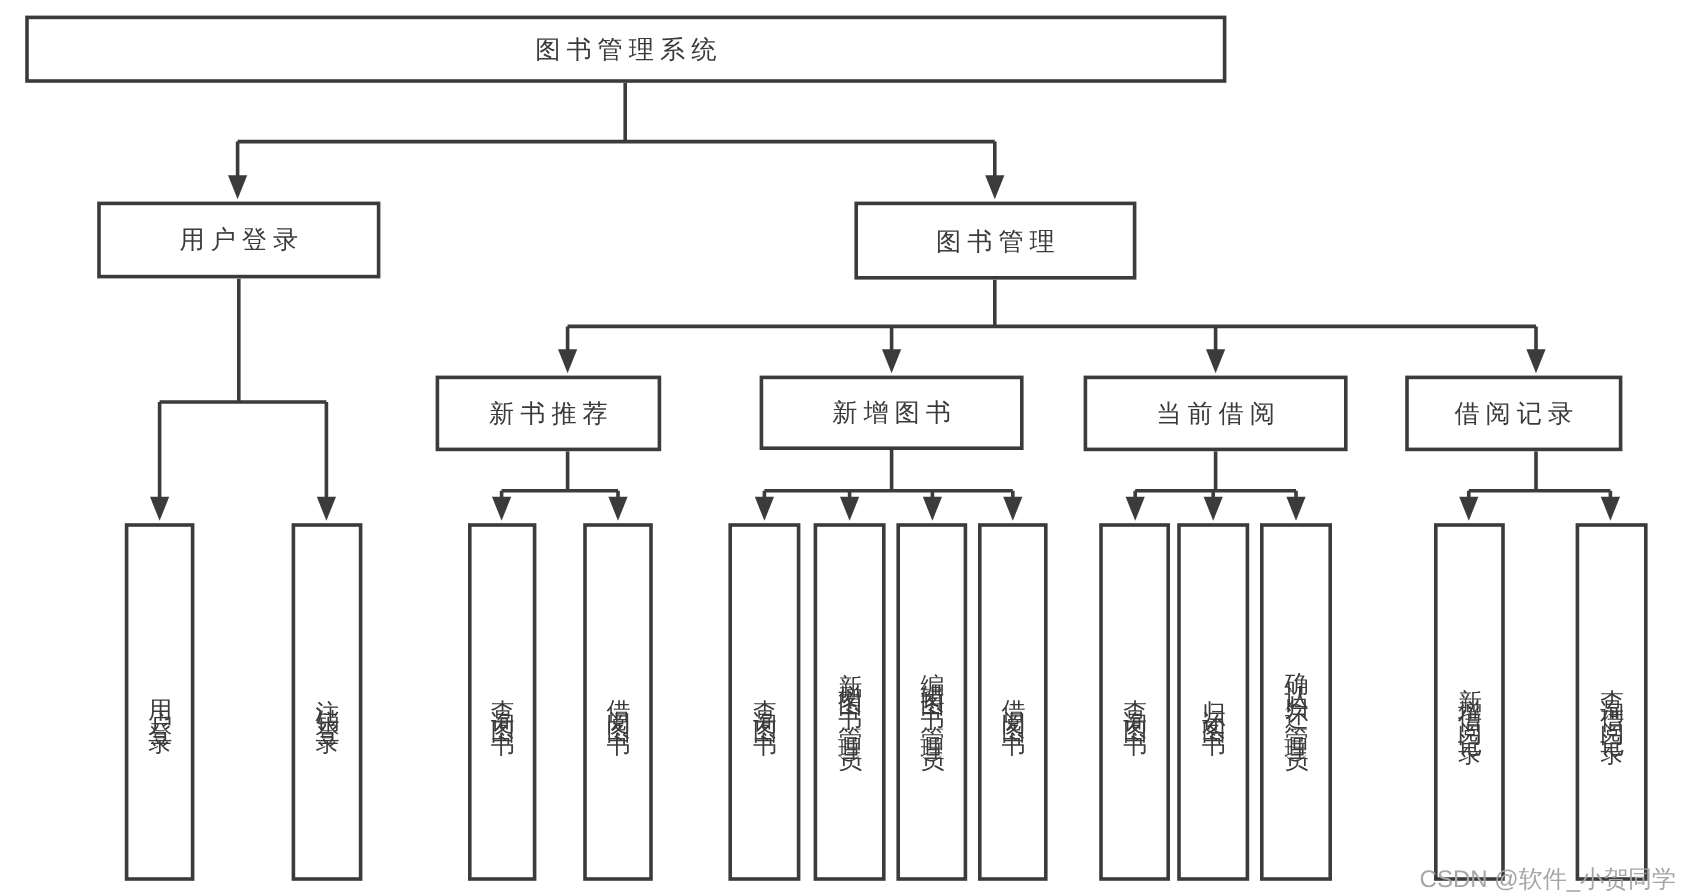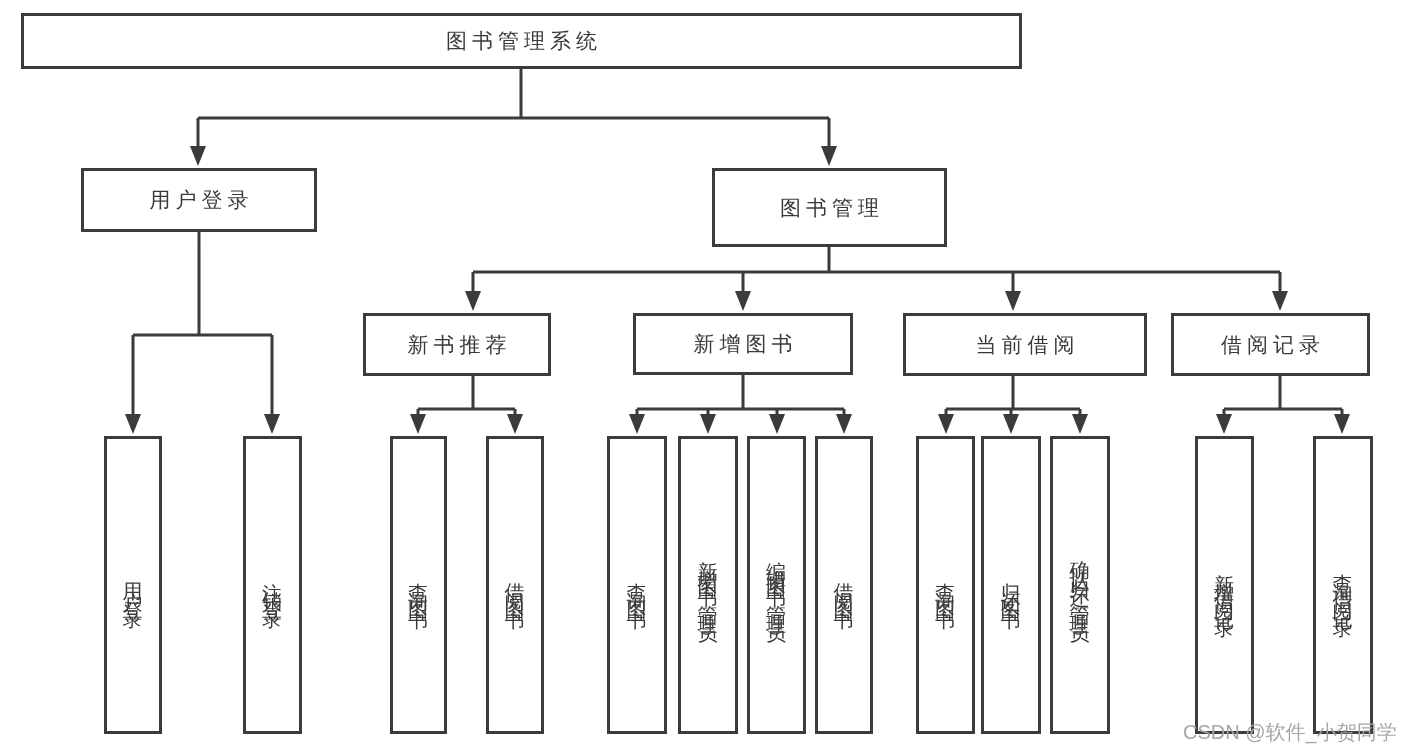--- a/index.html
+++ b/index.html
@@ -95,26 +95,26 @@
     <g>
       <path d="M1280 376 V409 M1224 409 H1342 M1224 409 V418 M1342 409 V418"></path>
       <polygon points="1216,414 1232,414 1224,434"></polygon>
       <polygon points="1334,414 1350,414 1342,434"></polygon>
     </g>
   </svg>
 
   <div class="hnode" style="left:21px;top:13px;width:1001px;height:56px">图书管理系统</div>
 
   <div class="hnode" style="left:81px;top:168px;width:236px;height:64px">用户登录</div>
-  <div class="hnode" style="left:712px;top:168px;width:235px;height:79px">图书管理</div>
+  <div class="hnode" style="left:712px;top:168px;width:235px;height:65px">图书管理</div>
 
   <div class="hnode" style="left:363px;top:313px;width:188px;height:63px">新书推荐</div>
   <div class="hnode" style="left:633px;top:313px;width:220px;height:62px">新增图书</div>
-  <div class="hnode" style="left:903px;top:313px;width:244px;height:63px">当前借阅</div>
-  <div class="hnode" style="left:1171px;top:313px;width:199px;height:63px">借阅记录</div>
+  <div class="hnode" style="left:903px;top:313px;width:220px;height:63px">当前借阅</div>
+  <div class="hnode" style="left:1171px;top:313px;width:181px;height:63px">借阅记录</div>
 
   <div class="vnode" style="left:104px;width:58px">用户登录</div>
   <div class="vnode" style="left:243px;width:59px">注销登录</div>
 
   <div class="vnode" style="left:390px;width:57px">查询图书</div>
   <div class="vnode" style="left:486px;width:58px">借阅图书</div>
 
   <div class="vnode" style="left:607px;width:60px">查询图书</div>
   <div class="vnode" style="left:678px;width:60px">新增图书（管理员）</div>
   <div class="vnode" style="left:747px;width:59px">编辑图书（管理员）</div>

